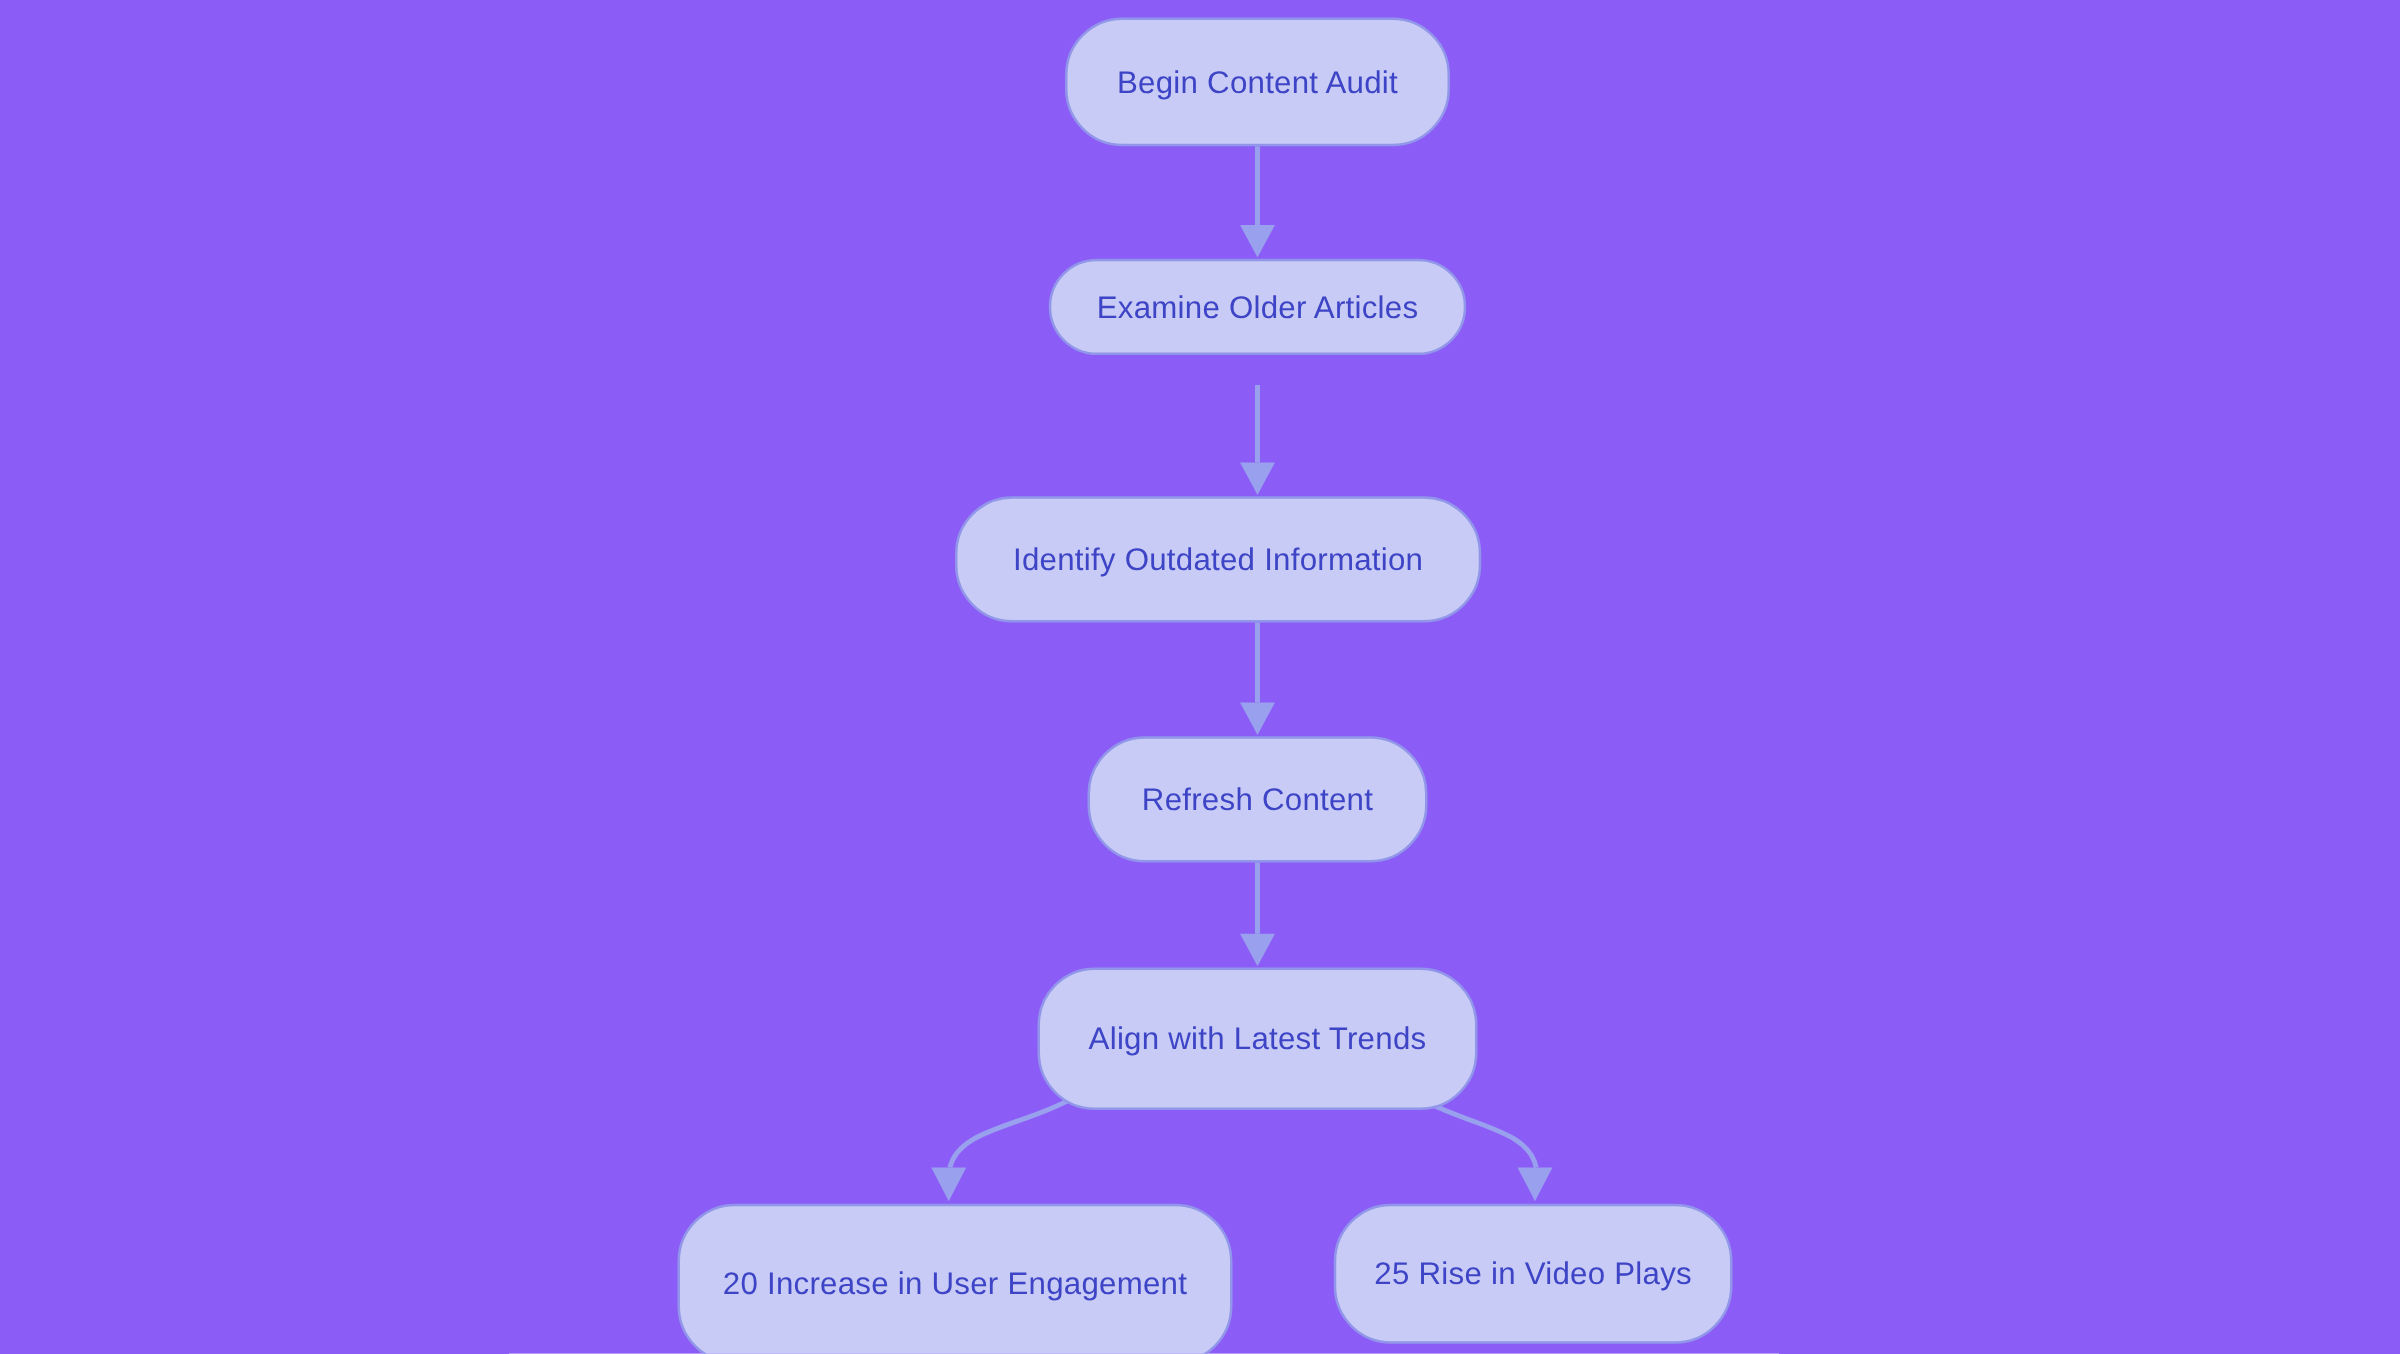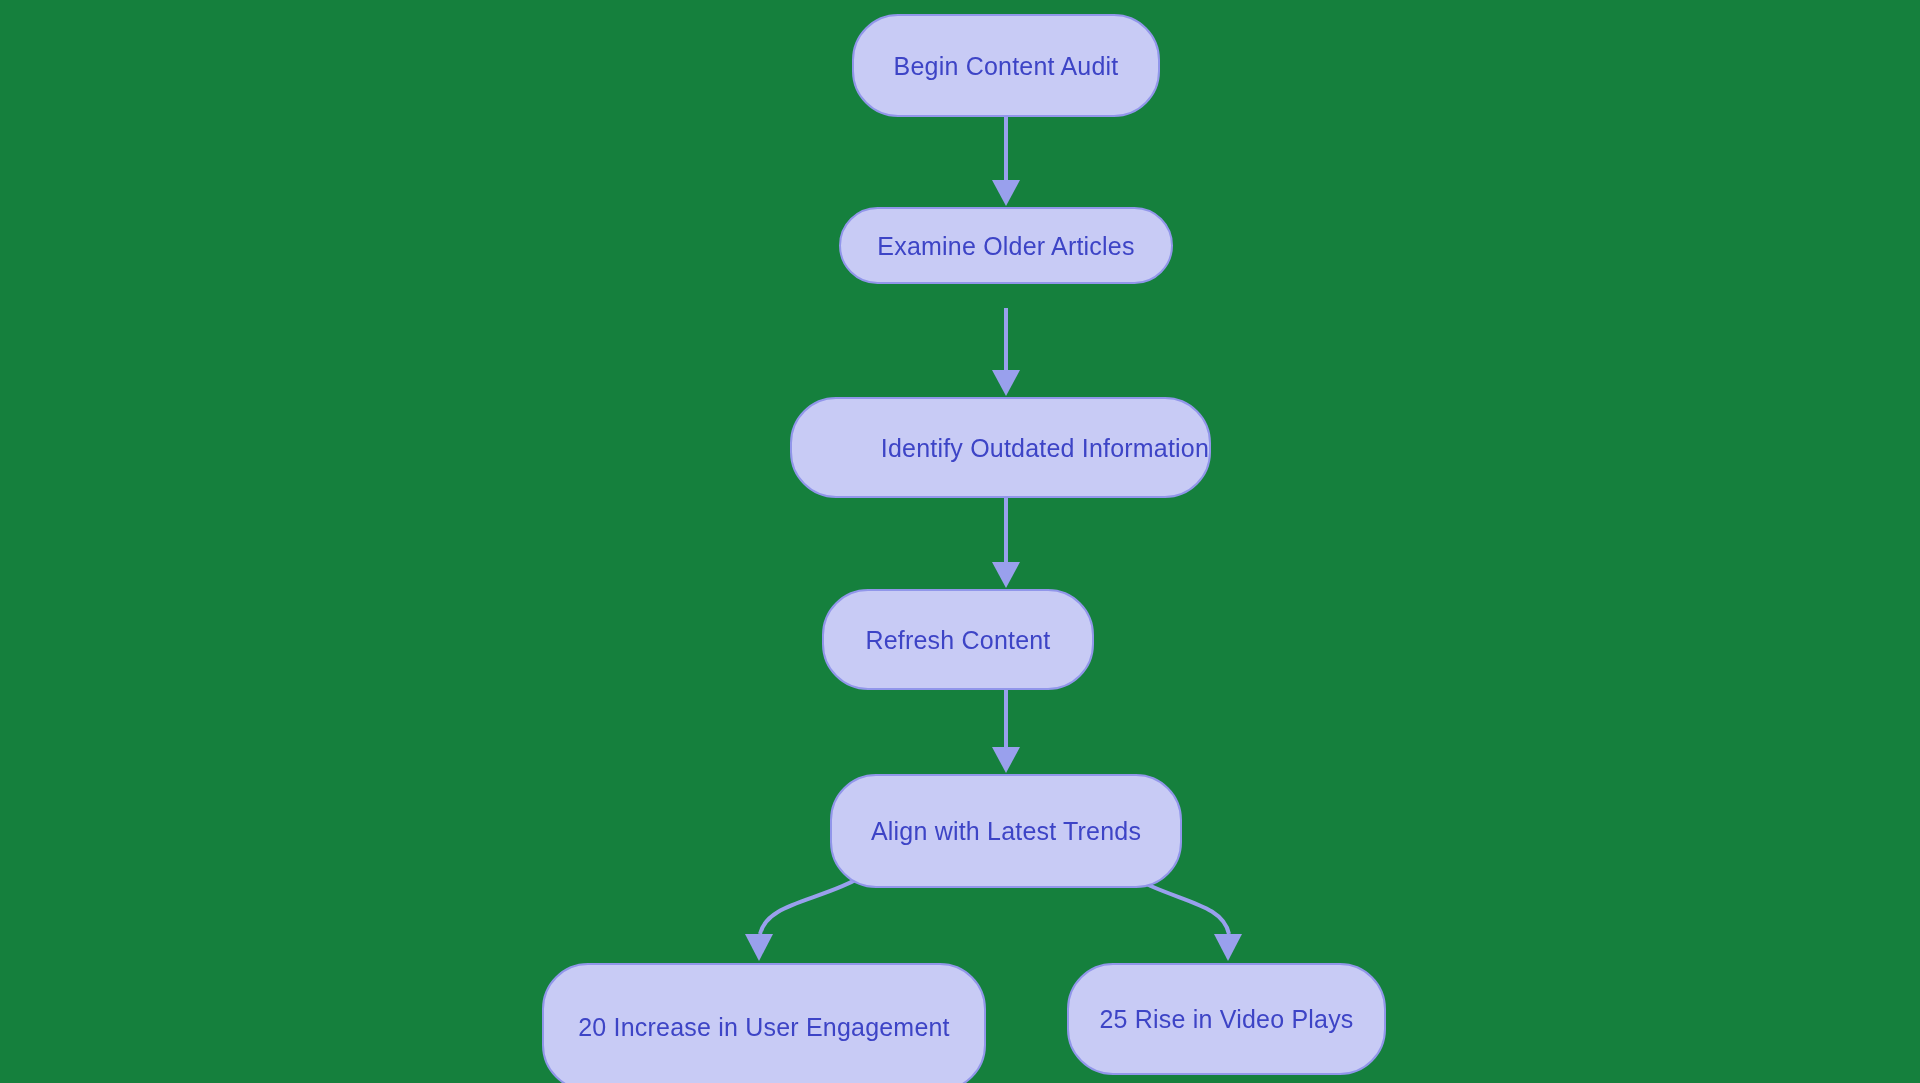--- a/index.html
+++ b/index.html
@@ -5,21 +5,21 @@
   html, body {
     margin: 0;
     padding: 0;
     background: #ffffff;
     font-family: "Liberation Sans", sans-serif;
   }
   .canvas {
     position: relative;
     width: 1920px;
     height: 1083px;
-    background: #15803d;
+    background: #8b5cf6;
     overflow: hidden;
   }
   .edges-svg {
     position: absolute;
     left: 0;
     top: 0;
     width: 1920px;
     height: 1083px;
     pointer-events: none;
   }
@@ -90,25 +90,25 @@
   </svg>
 
   <div class="node" style="left:852px; top:14px; width:308px; height:103px;">
     <span class="node-label">Begin Content Audit</span>
   </div>
 
   <div class="node" style="left:839px; top:207px; width:334px; height:77px;">
     <span class="node-label">Examine Older Articles</span>
   </div>
 
-  <div class="node" style="left:790px; top:397px; width:421px; height:101px;justify-content:flex-end;">
+  <div class="node" style="left:764px; top:397px; width:421px; height:101px;">
     <span class="node-label">Identify Outdated Information</span>
   </div>
 
-  <div class="node" style="left:822px; top:589px; width:272px; height:101px;">
+  <div class="node" style="left:870px; top:589px; width:272px; height:101px;">
     <span class="node-label">Refresh Content</span>
   </div>
 
   <div class="node" style="left:830px; top:774px; width:352px; height:114px;">
     <span class="node-label">Align with Latest Trends</span>
   </div>
 
   <div class="node" style="left:542px; top:963px; width:444px; height:128px;">
     <span class="node-label">20 Increase in User Engagement</span>
   </div>

